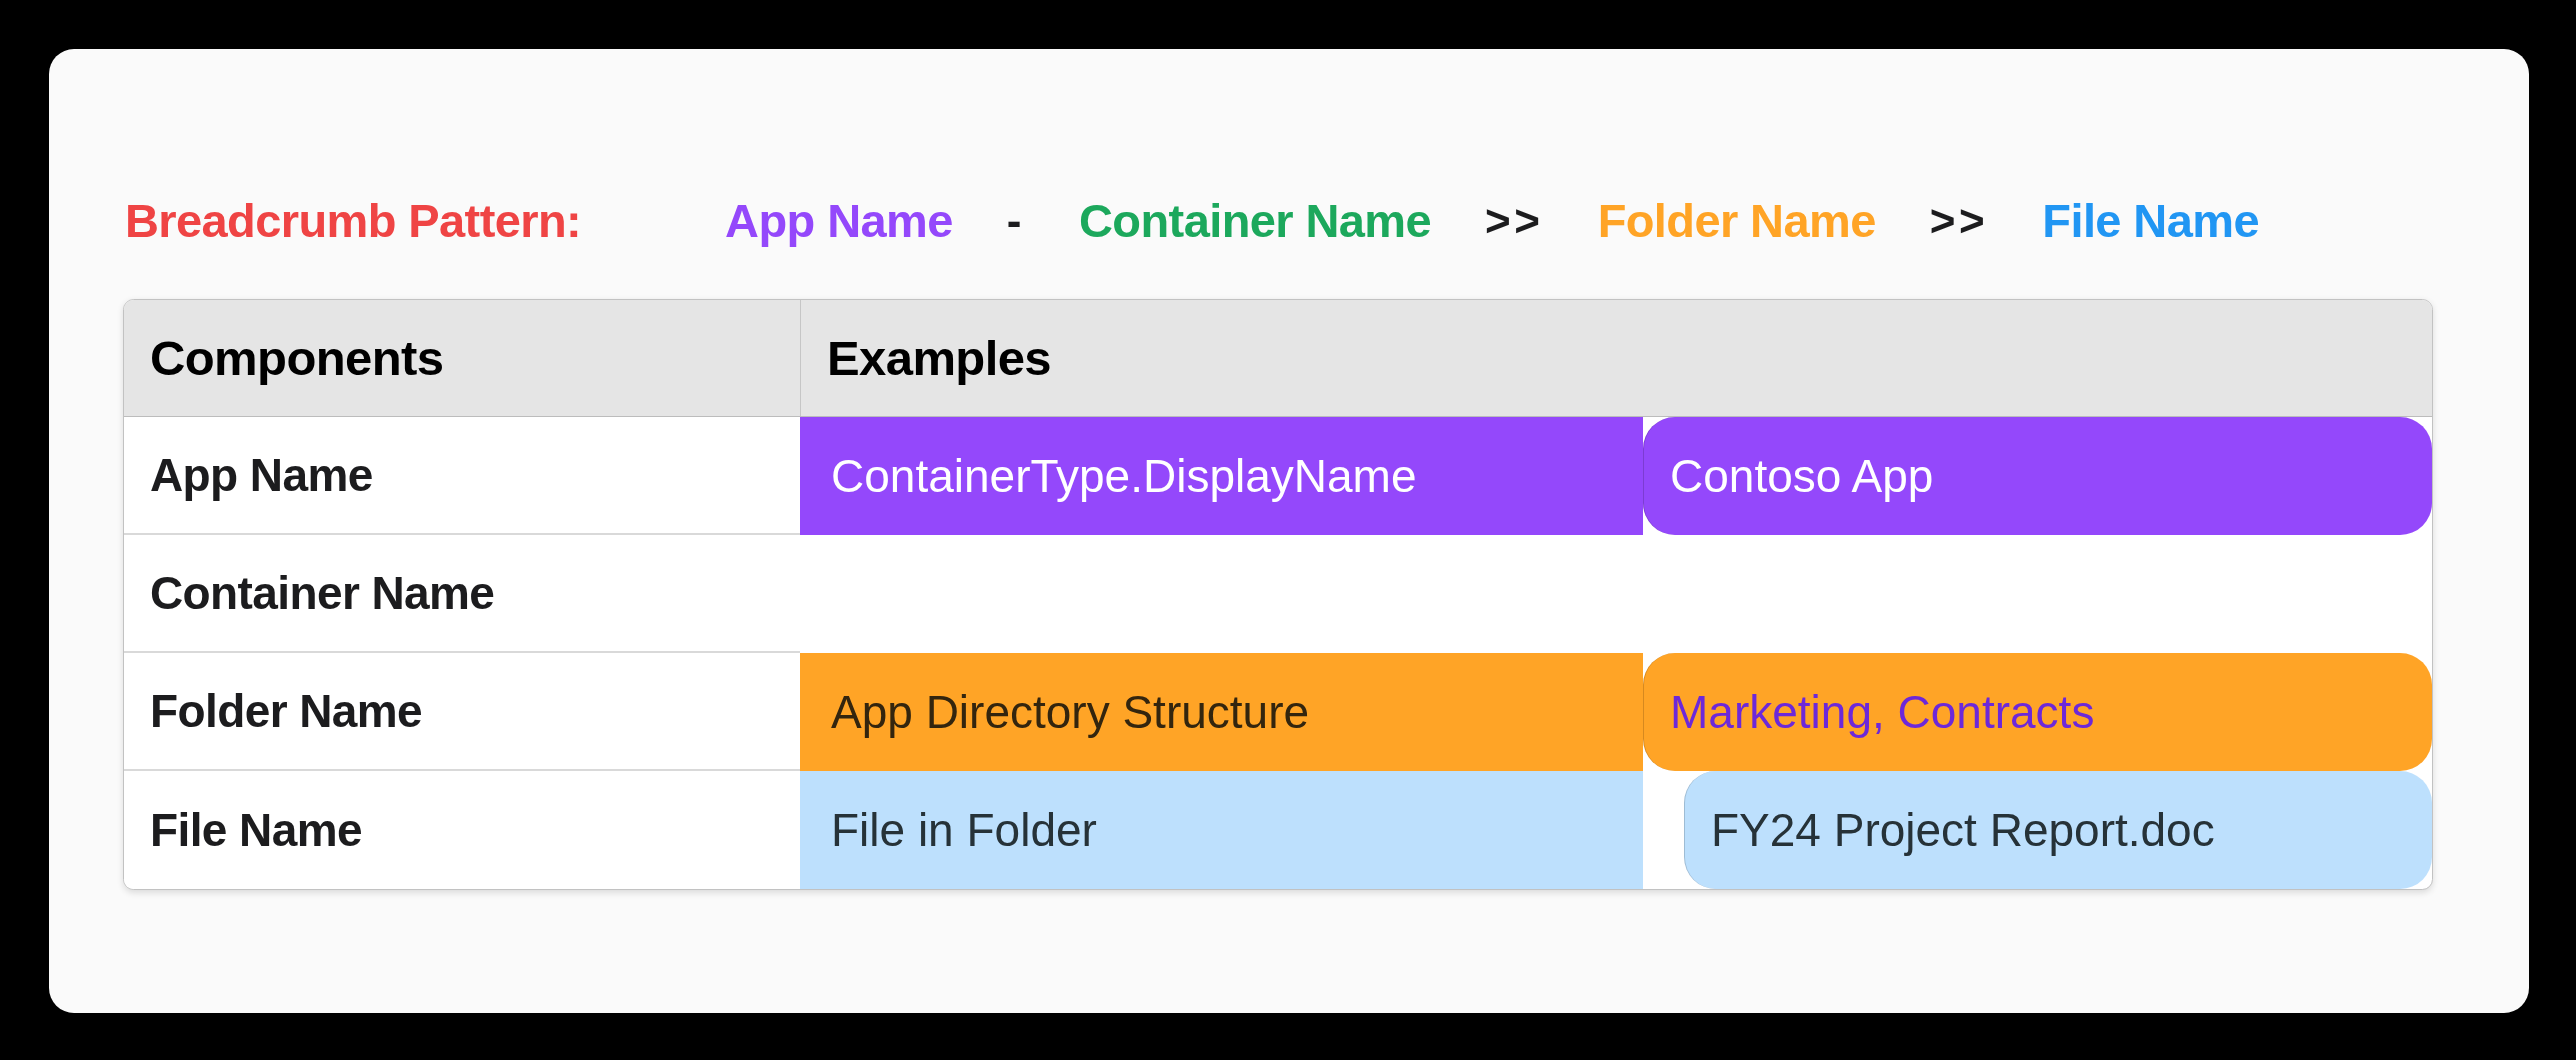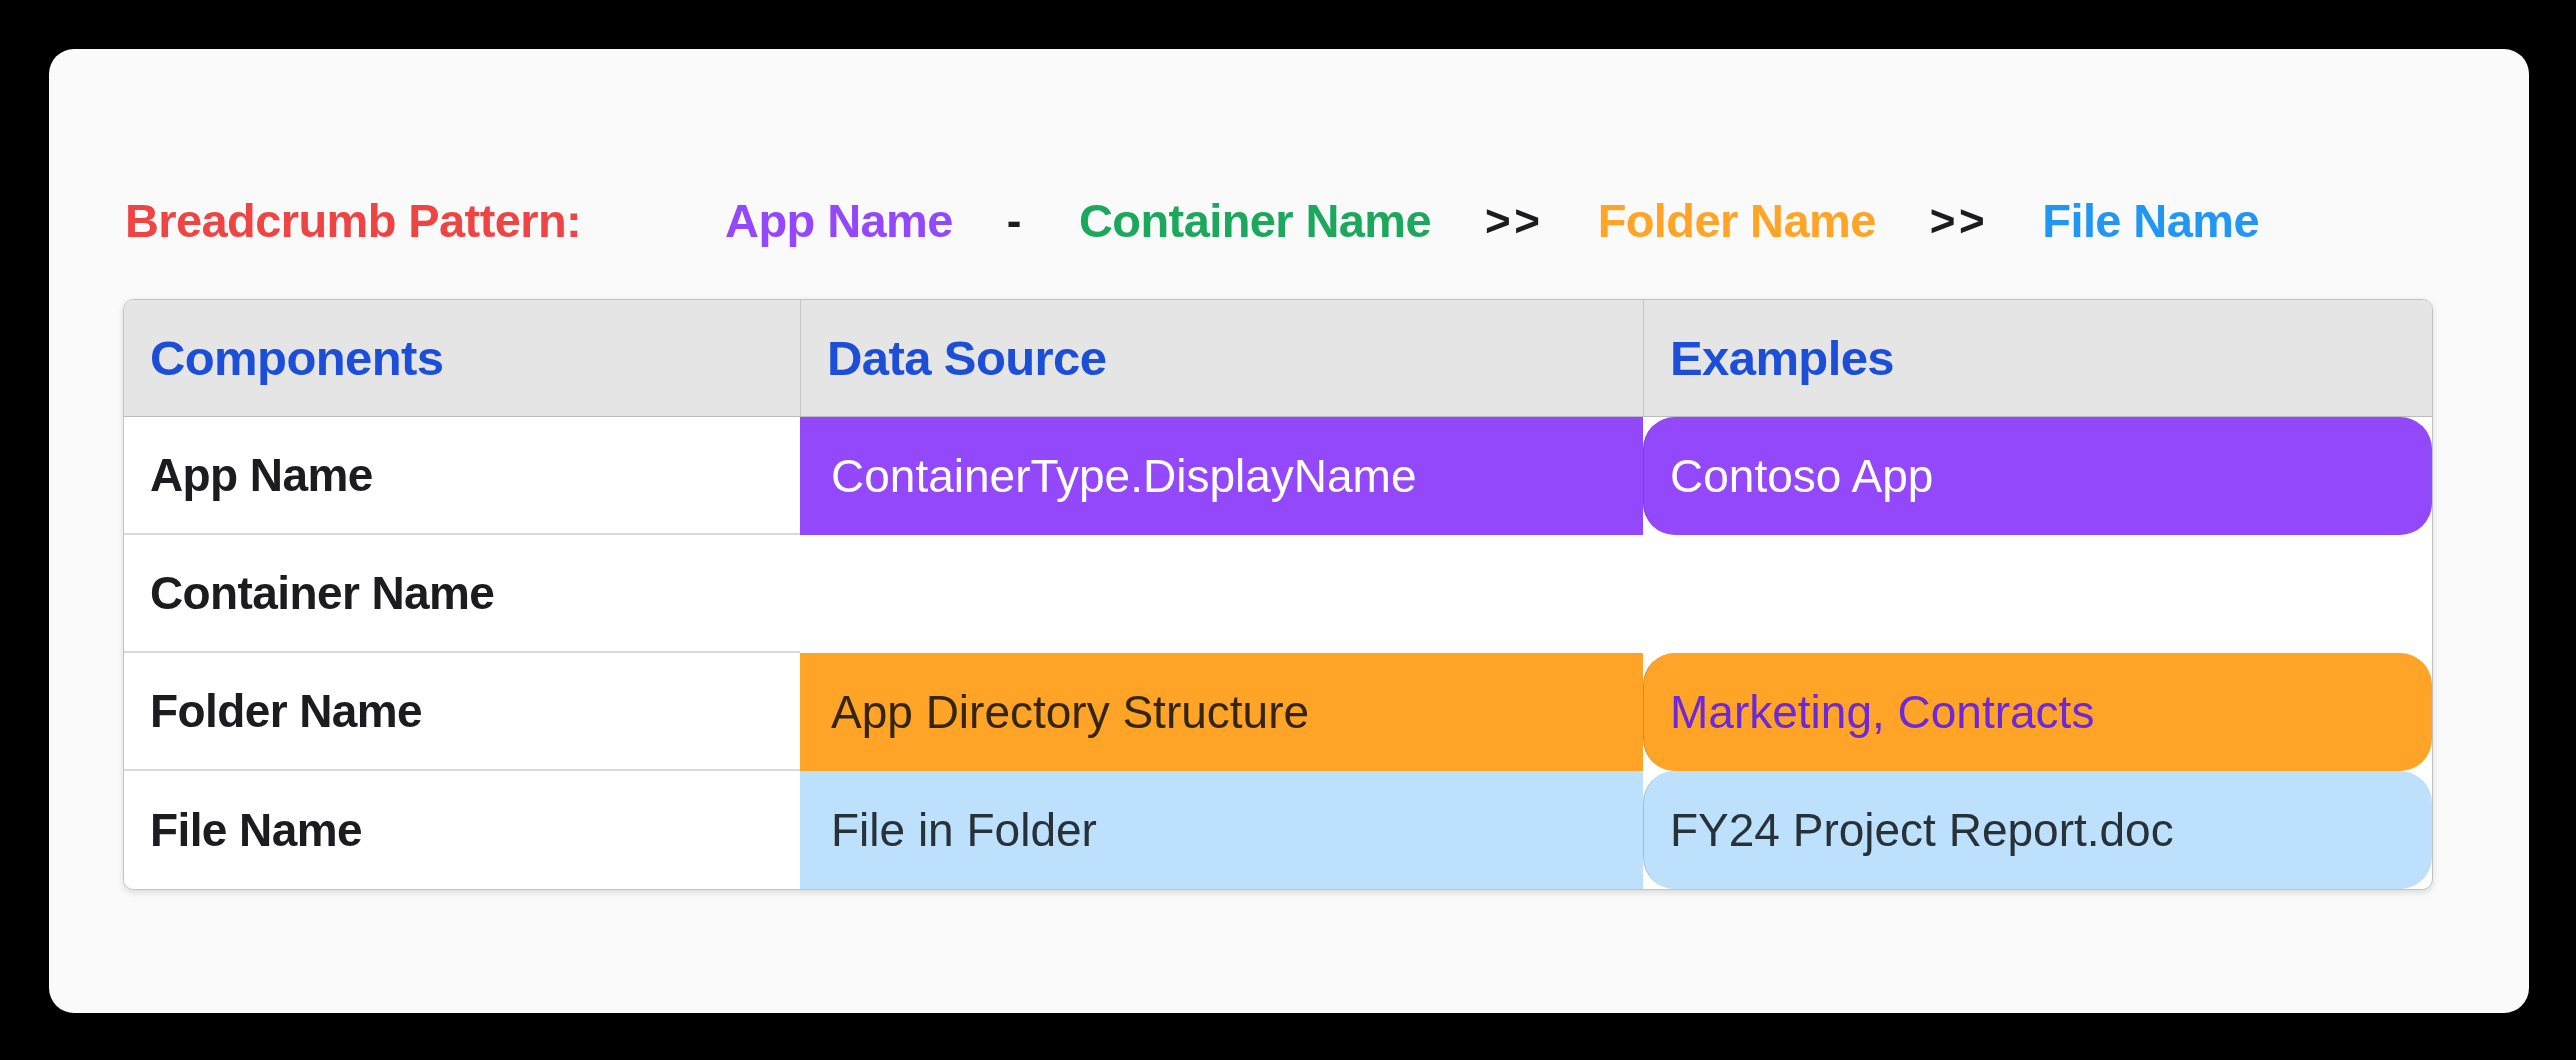--- a/index.html
+++ b/index.html
@@ -71,21 +71,21 @@
     background: #E5E5E5;
     border-bottom: 1.8px solid #BCBCBC;
     box-sizing: border-box;
   }
   .th {
     display: flex;
     align-items: center;
     padding-left: 26px;
     font-size: 49px;
     font-weight: 700;
-    color: #1d4ed8;
+    color: #000000;
     letter-spacing: -0.6px;
     box-sizing: border-box;
   }
   .th + .th {
     border-left: 1.2px solid #C6C6C6;
   }
   .trow {
     display: grid;
     grid-template-columns: 676px 843px auto;
     height: 118px;
@@ -128,21 +128,20 @@
     <span class="bc-sep">&gt;&gt;</span>
     <span class="crumb" style="color: rgb(255, 164, 38);">Folder Name</span>
     <span class="bc-sep">&gt;&gt;</span>
     <span class="crumb" style="color: rgb(33, 150, 243);">File Name</span>
   </div>
 
   <div class="ptable">
 
     <div class="thead">
       <div class="th">Components</div>
-      <div class="th">Data Source</div>
       <div class="th">Examples</div>
     </div>
 
     <div class="trow">
       <div class="cell cell-component">App Name</div>
       <div class="cell cell-source" style="background: rgb(148, 72, 251); color: rgb(255, 255, 255);">ContainerType.DisplayName</div>
       <div class="cell cell-example" style="background: rgb(148, 72, 251); color: rgb(255, 255, 255);">Contoso App</div>
     </div>
 
     <div class="trow">
@@ -151,18 +150,18 @@
 
     <div class="trow">
       <div class="cell cell-component">Folder Name</div>
       <div class="cell cell-source" style="background: rgb(255, 164, 38); color: rgb(51, 37, 14);">App Directory Structure</div>
       <div class="cell cell-example" style="background: rgb(255, 164, 38); color: #6d28d9;">Marketing, Contracts</div>
     </div>
 
     <div class="trow">
       <div class="cell cell-component">File Name</div>
       <div class="cell cell-source" style="background: rgb(189, 224, 253); color: rgb(38, 50, 56);">File in Folder</div>
-      <div class="cell cell-example" style="background: rgb(189, 224, 253); color: rgb(38, 50, 56);">FY24 Project Report.doc</div>
+      <div class="cell cell-example" style="background: rgb(189, 224, 253); color: rgb(38, 50, 56); margin-left: 41px;">FY24 Project Report.doc</div>
     </div>
 
   </div>
 </div>
 
 
 </body></html>

